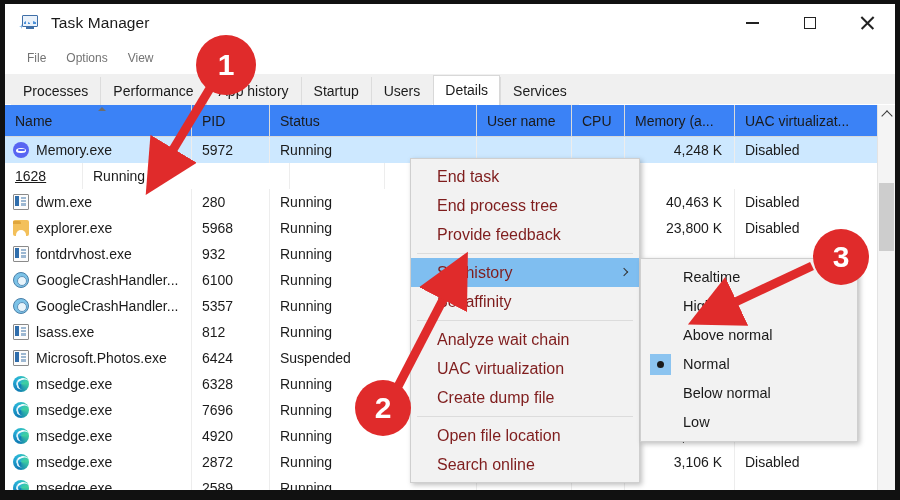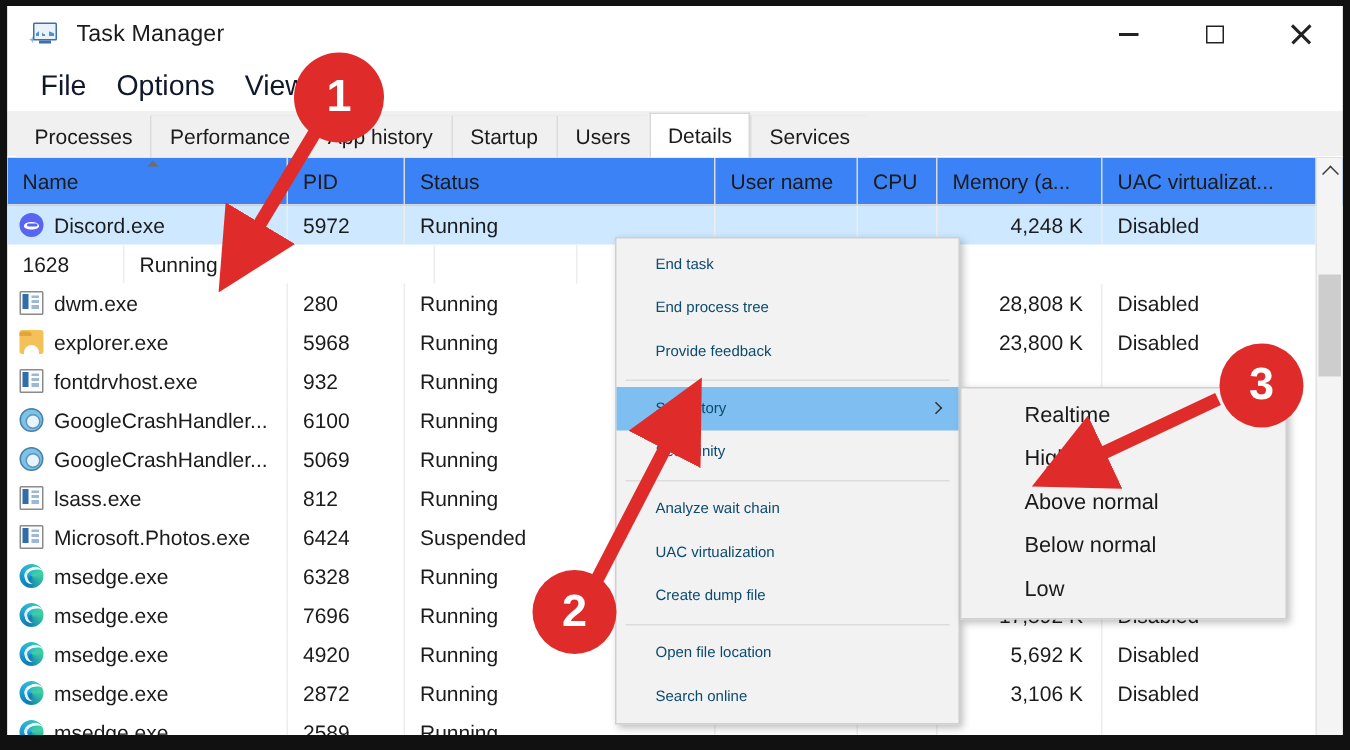--- a/index.html
+++ b/index.html
@@ -55,21 +55,21 @@
   .ico-max { width:12px; height:12px; border:1.6px solid #222; }
   .ico-close { width:14px; height:14px; position:relative; }
   .ico-close:before,.ico-close:after{
     content:""; position:absolute; left:-1px; top:6px; width:17px; height:1.6px; background:#222;
   }
   .ico-close:before{ transform:rotate(45deg); }
   .ico-close:after { transform:rotate(-45deg); }
 
   
   .menubar { height:32px; display:flex; align-items:center; padding-left:12px; background:#ffffff; flex:0 0 32px; }
-  .menubar .mi { font-size:19px; color:#0f172a; padding:3px 10px; }
+  .menubar .mi { font-size:12px; color:#737373; padding:3px 10px; }
 
   
   .tabstrip {
     height:31px; background:#f0f0f0; display:flex; align-items:flex-end;
     padding-left:6px; flex:0 0 31px; position:relative;
   }
   .tabstrip:after{
     content:""; position:absolute; left:0; right:0; bottom:0; height:1px; background:#ffffff;
   }
   .tab {
@@ -161,21 +161,21 @@
   .vsb .thumb { position:absolute; left:1px; right:1px; top:78px; height:68px; background:#cdcdcd; }
 
   
   .ctxmenu {
     position:absolute; left:410px; top:158px; width:230px;
     background:#f2f2f2; border:1px solid #cfcfcf;
     box-shadow:2px 2px 5px rgba(0,0,0,.25);
     padding:3px 0; z-index:40;
   }
   .ctxitem {
-    height:29px; line-height:29px; font-size:10px; color:#0c4a6e;
+    height:29px; line-height:29px; font-size:16px; color:#7f1d1d;
     padding-left:26px; position:relative; white-space:nowrap;
   }
   .ctxitem.hl { background:#7fbef0; }
   .ctxsep { height:1px; background:#dcdcdc; margin:4px 6px; }
   .submark {
     position:absolute; right:12px; top:50%; margin-top:-4px;
     width:6px;height:6px; border-right:1.6px solid #333; border-top:1.6px solid #333;
     transform:rotate(45deg);
   }
 
@@ -264,47 +264,47 @@
         <div class="hcell" style="width:95px">User name</div>
         <div class="hcell" style="width:53px">CPU</div>
         <div class="hcell" style="width:110px">Memory (a...</div>
         <div class="hcell" style="width:142px;border-right:none">UAC virtualizat...</div>
       </div>
 
       <div class="rows" id="rows">
           <div class="row sel">
             <div class="cell name" style="width: 187px;">
               <span class="picon discord"></span>
-              <span class="pname">Discord.exe</span>
+              <span class="pname">Memory.exe</span>
             </div>
             <div class="cell" style="width: 78px;">5972</div>
             <div class="cell" style="width: 207px;">Running</div>
             <div class="cell" style="width: 95px;"></div>
             <div class="cell right" style="width: 53px;"></div>
             <div class="cell right" style="width: 110px;">4,248 K</div>
             <div class="cell" style="width: 142px; border-right: none;">Disabled</div>
           </div>
           <div class="row">
-            <div class="cell" style="width: 78px;">1628</div>
+            <div class="cell" style="width: 78px; text-decoration: underline;">1628</div>
             <div class="cell" style="width: 207px;">Running</div>
             <div class="cell" style="width: 95px;"></div>
             <div class="cell right" style="width: 53px;"></div>
             <div class="cell right" style="width: 110px;">1,384 K</div>
             <div class="cell" style="width: 142px; border-right: none;">Disabled</div>
           </div>
           <div class="row">
             <div class="cell name" style="width: 187px;">
               <span class="picon generic"></span>
               <span class="pname">dwm.exe</span>
             </div>
             <div class="cell" style="width: 78px;">280</div>
             <div class="cell" style="width: 207px;">Running</div>
             <div class="cell" style="width: 95px;"></div>
             <div class="cell right" style="width: 53px;"></div>
-            <div class="cell right" style="width: 110px;">28,808 K</div>
+            <div class="cell right" style="width: 110px;">40,463 K</div>
             <div class="cell" style="width: 142px; border-right: none;">Disabled</div>
           </div>
           <div class="row">
             <div class="cell name" style="width: 187px;">
               <span class="picon folder"></span>
               <span class="pname">explorer.exe</span>
             </div>
             <div class="cell" style="width: 78px;">5968</div>
             <div class="cell" style="width: 207px;">Running</div>
             <div class="cell" style="width: 95px;"></div>
@@ -334,21 +334,21 @@
             <div class="cell" style="width: 95px;"></div>
             <div class="cell right" style="width: 53px;"></div>
             <div class="cell right" style="width: 110px;"></div>
             <div class="cell" style="width: 142px; border-right: none;"></div>
           </div>
           <div class="row">
             <div class="cell name" style="width: 187px;">
               <span class="picon chrome"></span>
               <span class="pname">GoogleCrashHandler...</span>
             </div>
-            <div class="cell" style="width: 78px;">5069</div>
+            <div class="cell" style="width: 78px;">5357</div>
             <div class="cell" style="width: 207px;">Running</div>
             <div class="cell" style="width: 95px;"></div>
             <div class="cell right" style="width: 53px;"></div>
             <div class="cell right" style="width: 110px;"></div>
             <div class="cell" style="width: 142px; border-right: none;"></div>
           </div>
           <div class="row">
             <div class="cell name" style="width: 187px;">
               <span class="picon generic"></span>
               <span class="pname">lsass.exe</span>
@@ -456,20 +456,23 @@
       <div class="ctxitem"><span>Create dump file</span></div>
       <div class="ctxsep"></div>
       <div class="ctxitem"><span>Open file location</span></div>
       <div class="ctxitem"><span>Search online</span></div>
     </div>
 
   <div class="submenu" id="submenu">
       <div class="subitem"><span>Realtime</span></div>
       <div class="subitem"><span>High</span></div>
       <div class="subitem"><span>Above normal</span></div>
+      <div class="subitem"><span class="radiobox">
+          <span class="radiodot"></span>
+        </span><span>Normal</span></div>
       <div class="subitem"><span>Below normal</span></div>
       <div class="subitem"><span>Low</span></div>
     </div>
 
   <svg class="annosvg" viewBox="0 0 900 500">
     <defs>
       <marker id="ah" markerWidth="6" markerHeight="6" refX="1.2" refY="3" orient="auto">
         <path d="M0,0 L6,3 L0,6 z" fill="#e02b2b"></path>
       </marker>
     </defs>

